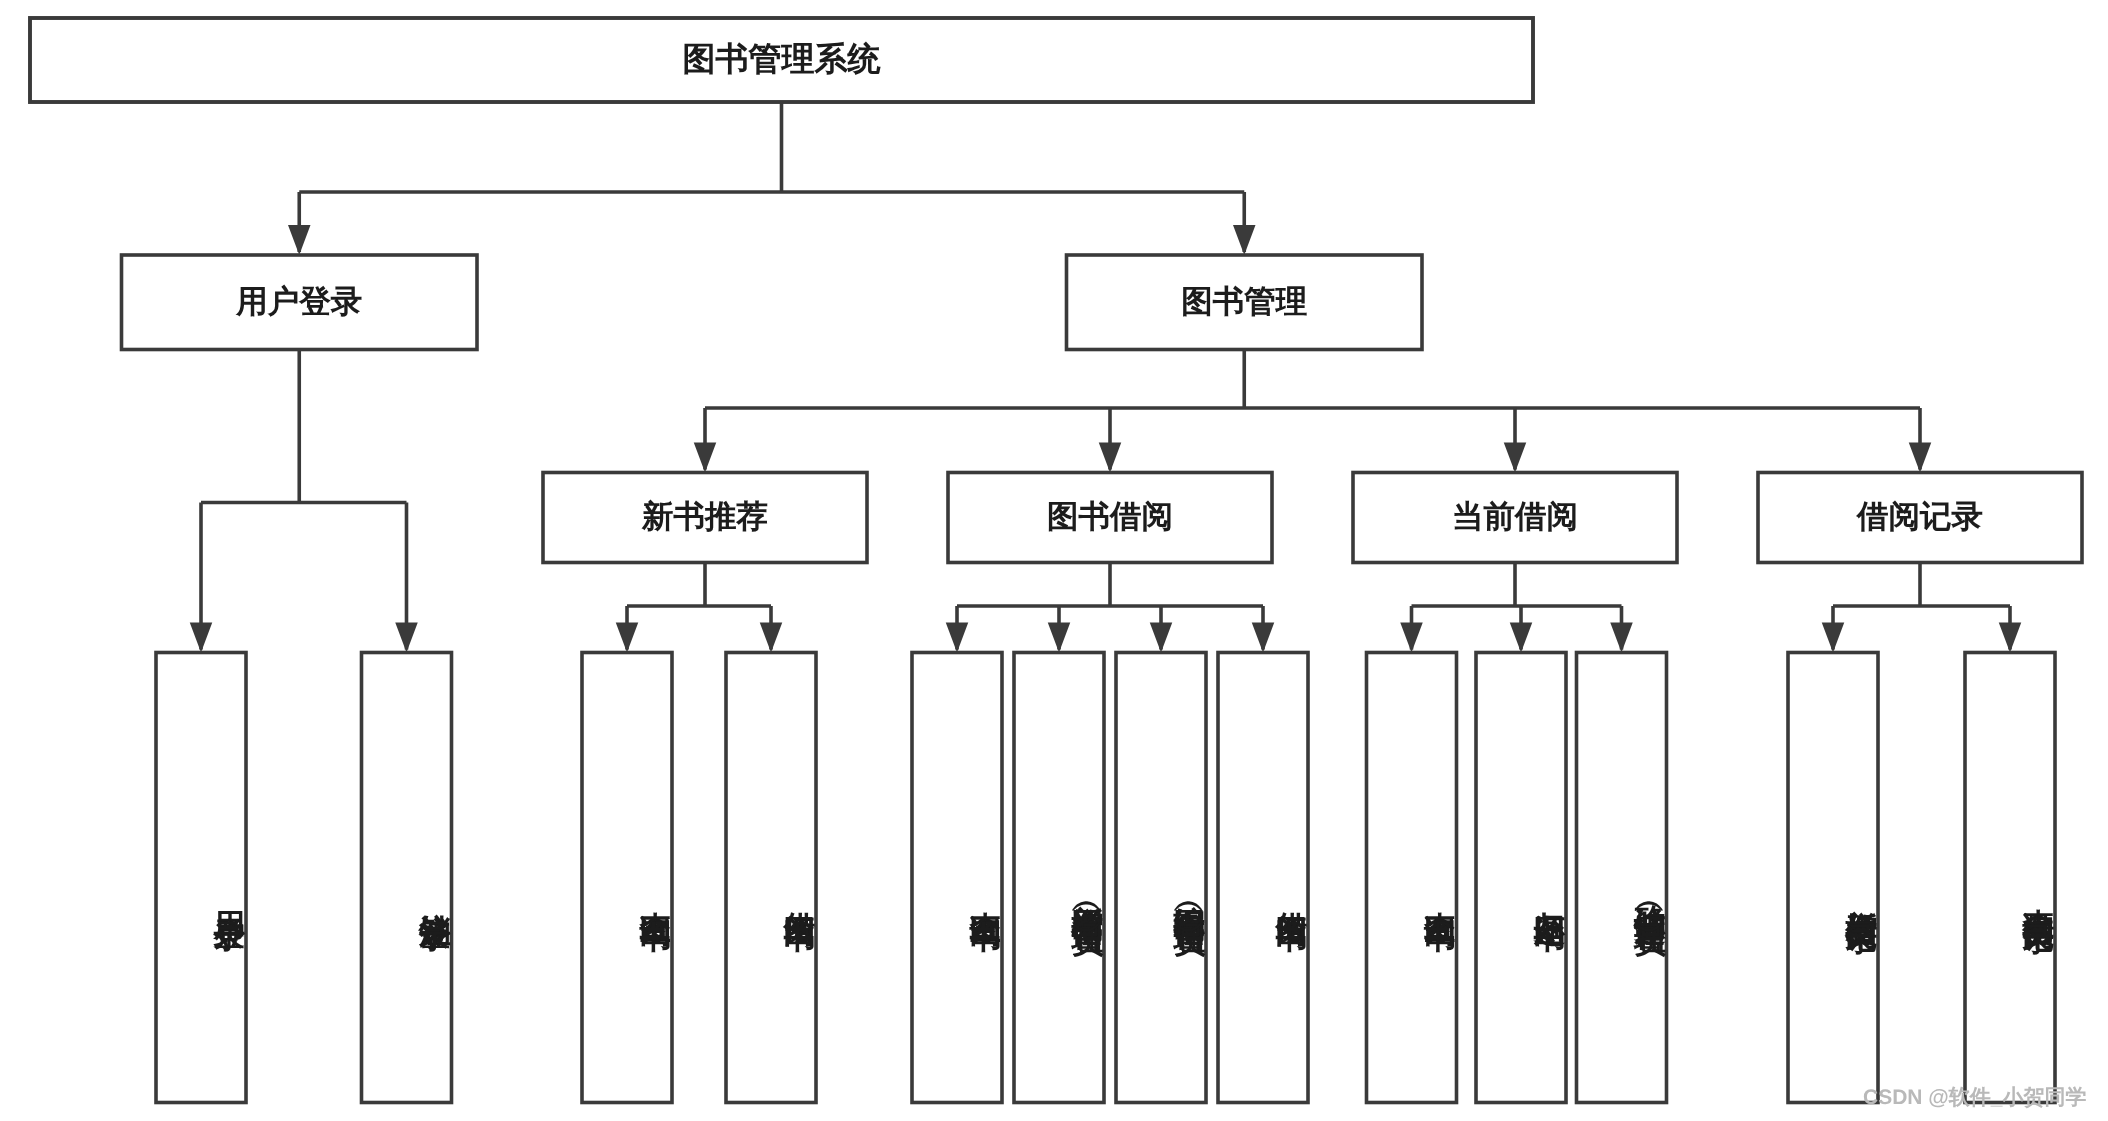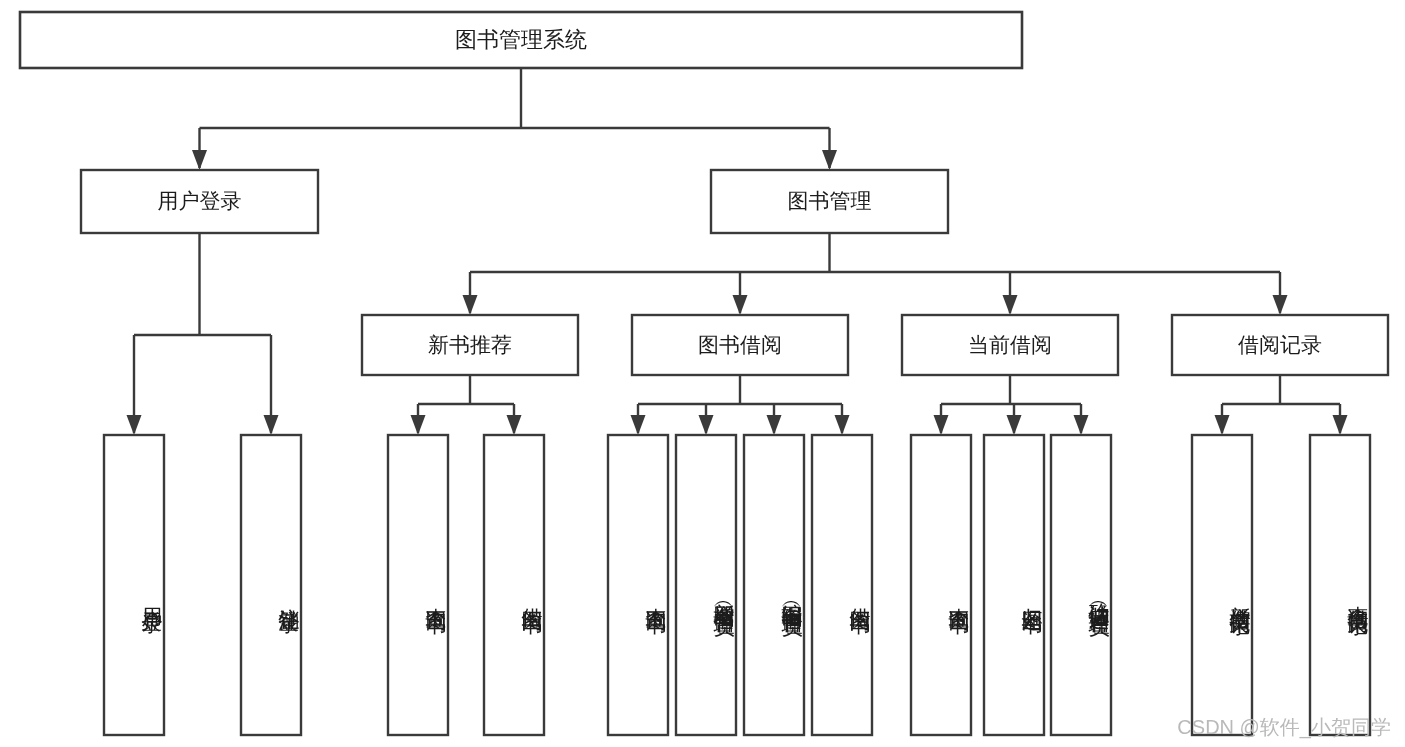--- a/index.html
+++ b/index.html
@@ -12,20 +12,21 @@
     width: 1405px;
     height: 747px;
     font-family: "Liberation Sans", "DejaVu Sans", sans-serif;
     overflow: hidden;
     position: relative;
   }
   #diagram-root {
     position: relative;
     width: 1405px;
     height: 747px;
+    font-weight: bold;
   }
   svg.flow {
     position: absolute;
     left: 0;
     top: 0;
     width: 1405px;
     height: 747px;
     display: block;
   }
   .node-box {
@@ -74,21 +75,21 @@
   }
   .arrow-head {
     fill: #3a3a3a;
     stroke: none;
   }
   .watermark {
     position: absolute;
     right: 14px;
     bottom: 6px;
     font-family: "Liberation Sans", "DejaVu Sans", sans-serif;
-    font-size: 20px;
+    font-size: 14px;
     color: #b9b9b9;
     white-space: nowrap;
     user-select: none;
   }
 </style>
 </head>
 <body>
 
 <div id="diagram-root">
 

